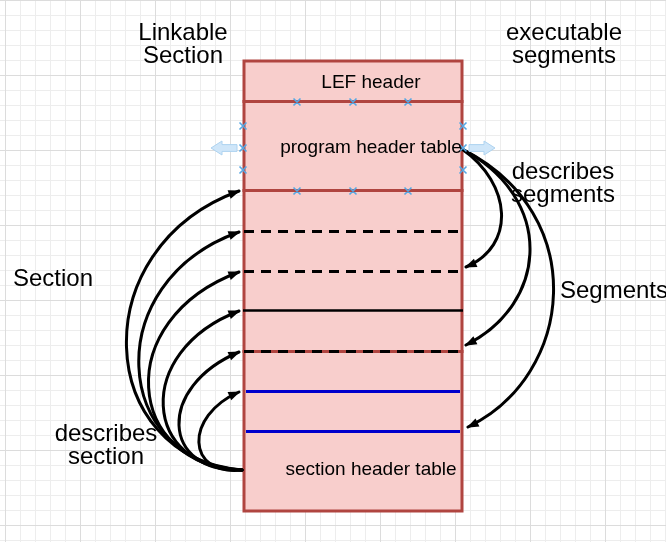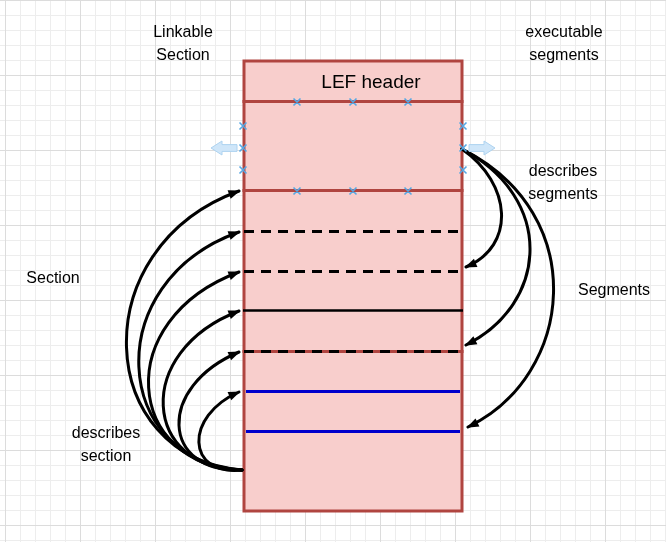--- a/index.html
+++ b/index.html
@@ -27,21 +27,21 @@
   .box-rect{fill:var(--box-fill);stroke:var(--box-border);stroke-width:3;}
   .ln-red{stroke:var(--box-border);stroke-width:3;fill:none;}
   .ln-dash{stroke:#000;stroke-width:3;stroke-dasharray:10 7;fill:none;}
   .ln-solid{stroke:#000;stroke-width:2.5;fill:none;}
   .ln-blue{stroke:var(--line-blue);stroke-width:3;fill:none;}
   .connector{fill:none;stroke:var(--connector);stroke-width:3;stroke-linecap:round;}
   .cp{stroke:var(--cp-blue);stroke-width:1.6;fill:none;}
   .dir{fill:var(--dir-blue);stroke:#aed3f0;stroke-width:1;}
   .lbl{
     position:absolute;transform:translateX(-50%);
-    font-size:16px;line-height:23px;color:#000;
+    font-size:24px;line-height:23px;color:#000;
     text-align:center;white-space:nowrap;
   }
   .lbl span{display:block;}
   .row-label{
     position:absolute;left:243px;width:256px;
     font-size:19px;line-height:19px;color:#000;
     text-align:center;white-space:nowrap;
   }
 </style>
 </head>
@@ -83,20 +83,22 @@
     <path class="cp" d="M293.5,98.5 l7,7 M300.5,98.5 l-7,7 M349.5,98.5 l7,7 M356.5,98.5 l-7,7 M404.5,98.5 l7,7 M411.5,98.5 l-7,7"></path>
     <path class="cp" d="M293.5,187.5 l7,7 M300.5,187.5 l-7,7 M349.5,187.5 l7,7 M356.5,187.5 l-7,7 M404.5,187.5 l7,7 M411.5,187.5 l-7,7"></path>
     <path class="cp" d="M239.5,122.5 l7,7 M246.5,122.5 l-7,7 M239.5,144.5 l7,7 M246.5,144.5 l-7,7 M239.5,166.5 l7,7 M246.5,166.5 l-7,7"></path>
     <path class="cp" d="M459.5,122.5 l7,7 M466.5,122.5 l-7,7 M459.5,144.5 l7,7 M466.5,144.5 l-7,7 M459.5,166.5 l7,7 M466.5,166.5 l-7,7"></path>
 
     <path class="dir" d="M211,148 L222,141 L222,144.6 L237,144.6 L237,151.4 L222,151.4 L222,155 Z"></path>
     <path class="dir" d="M495,148 L484,141 L484,144.6 L469,144.6 L469,151.4 L484,151.4 L484,155 Z"></path>
   </svg>
 
   <div class="row-label" style="top:72px">LEF header</div>
+  <div class="row-label" style="top:137px">program header table</div>
+  <div class="row-label" style="top:459px">section header table</div>
 
   <div class="lbl" style="left:183px;top:20px">
     <span>Linkable</span>
     <span>Section</span>
   </div>
 
   <div class="lbl" style="left:564px;top:20px">
     <span>executable</span>
     <span>segments</span>
   </div>

